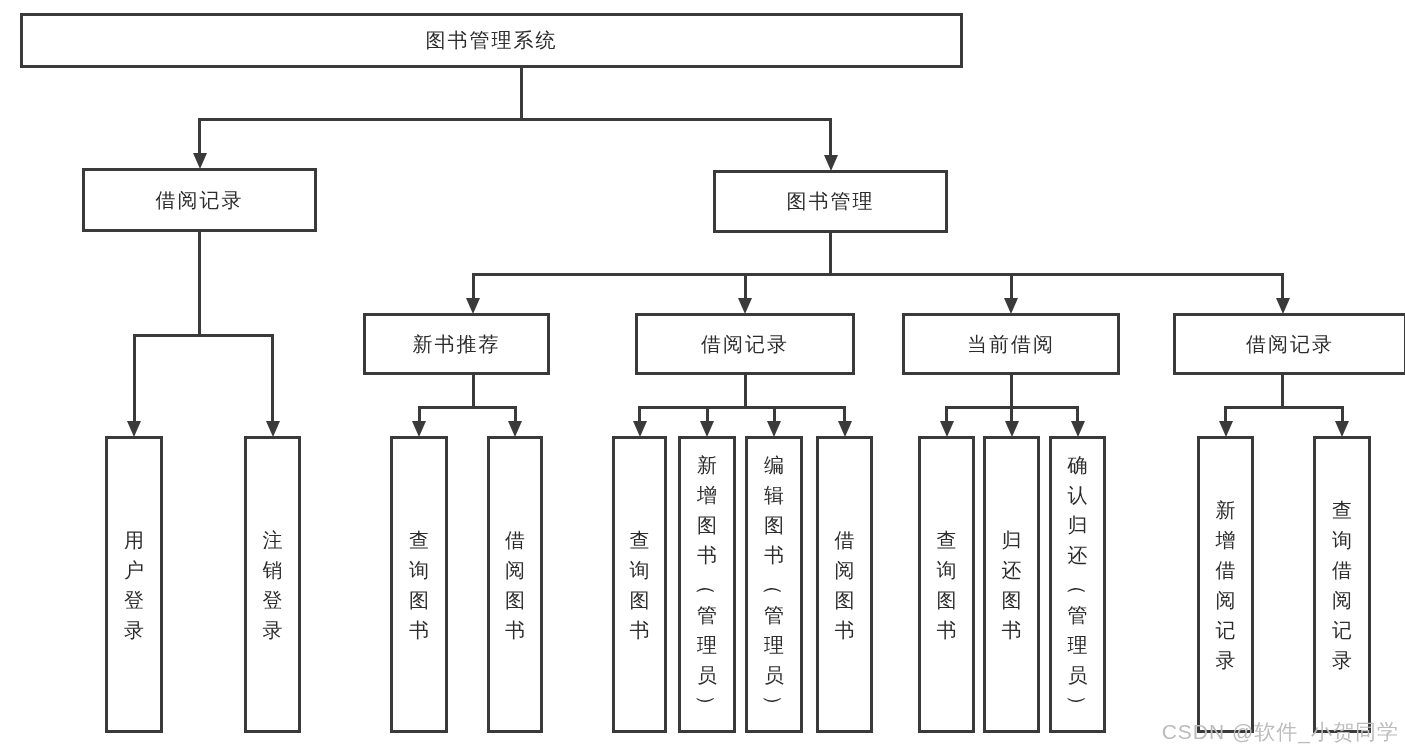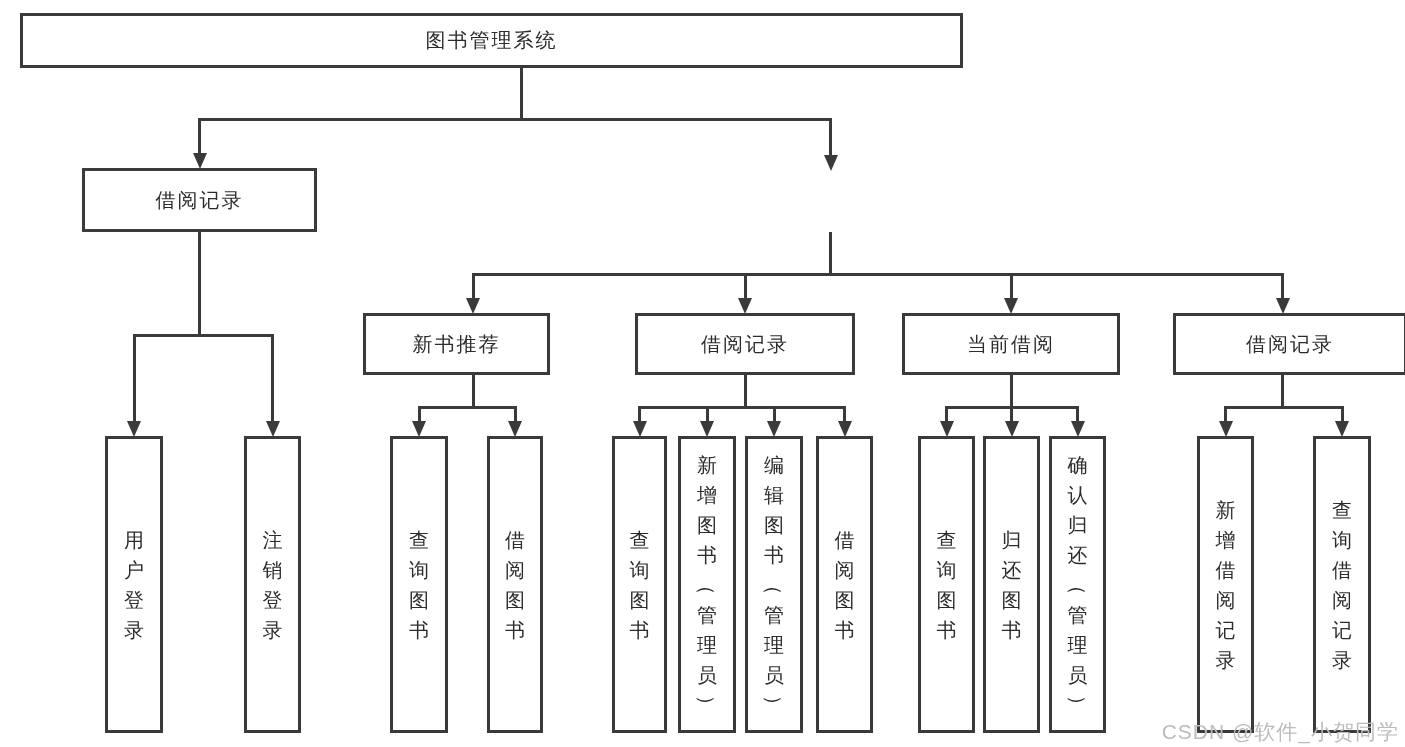--- a/index.html
+++ b/index.html
@@ -123,20 +123,23 @@
     <div class="cline" style="left: 1224px; top: 406px; width: 3px; height: 17px;"></div>
     <div class="arrowhead" style="left: 1218.5px; top: 421px;"></div>
     <div class="cline" style="left: 1340.5px; top: 406px; width: 3px; height: 17px;"></div>
     <div class="arrowhead" style="left: 1335px; top: 421px;"></div>
     <div class="node h" style="left: 20px; top: 13px; width: 943px; height: 55px;">
       <div class="label">图书管理系统</div>
     </div>
     <div class="node h" style="left: 82px; top: 168px; width: 235px; height: 64px;">
       <div class="label">借阅记录</div>
     </div>
+    <div class="node h" style="left: 713px; top: 170px; width: 235px; height: 63px;">
+      <div class="label">图书管理</div>
+    </div>
     <div class="node h" style="left: 363px; top: 313px; width: 187px; height: 62px;">
       <div class="label">新书推荐</div>
     </div>
     <div class="node h" style="left: 635px; top: 313px; width: 220px; height: 62px;">
       <div class="label">借阅记录</div>
     </div>
     <div class="node h" style="left: 902px; top: 313px; width: 218px; height: 62px;">
       <div class="label">当前借阅</div>
     </div>
     <div class="node h" style="left: 1173px; top: 313px; width: 234px; height: 62px;">

